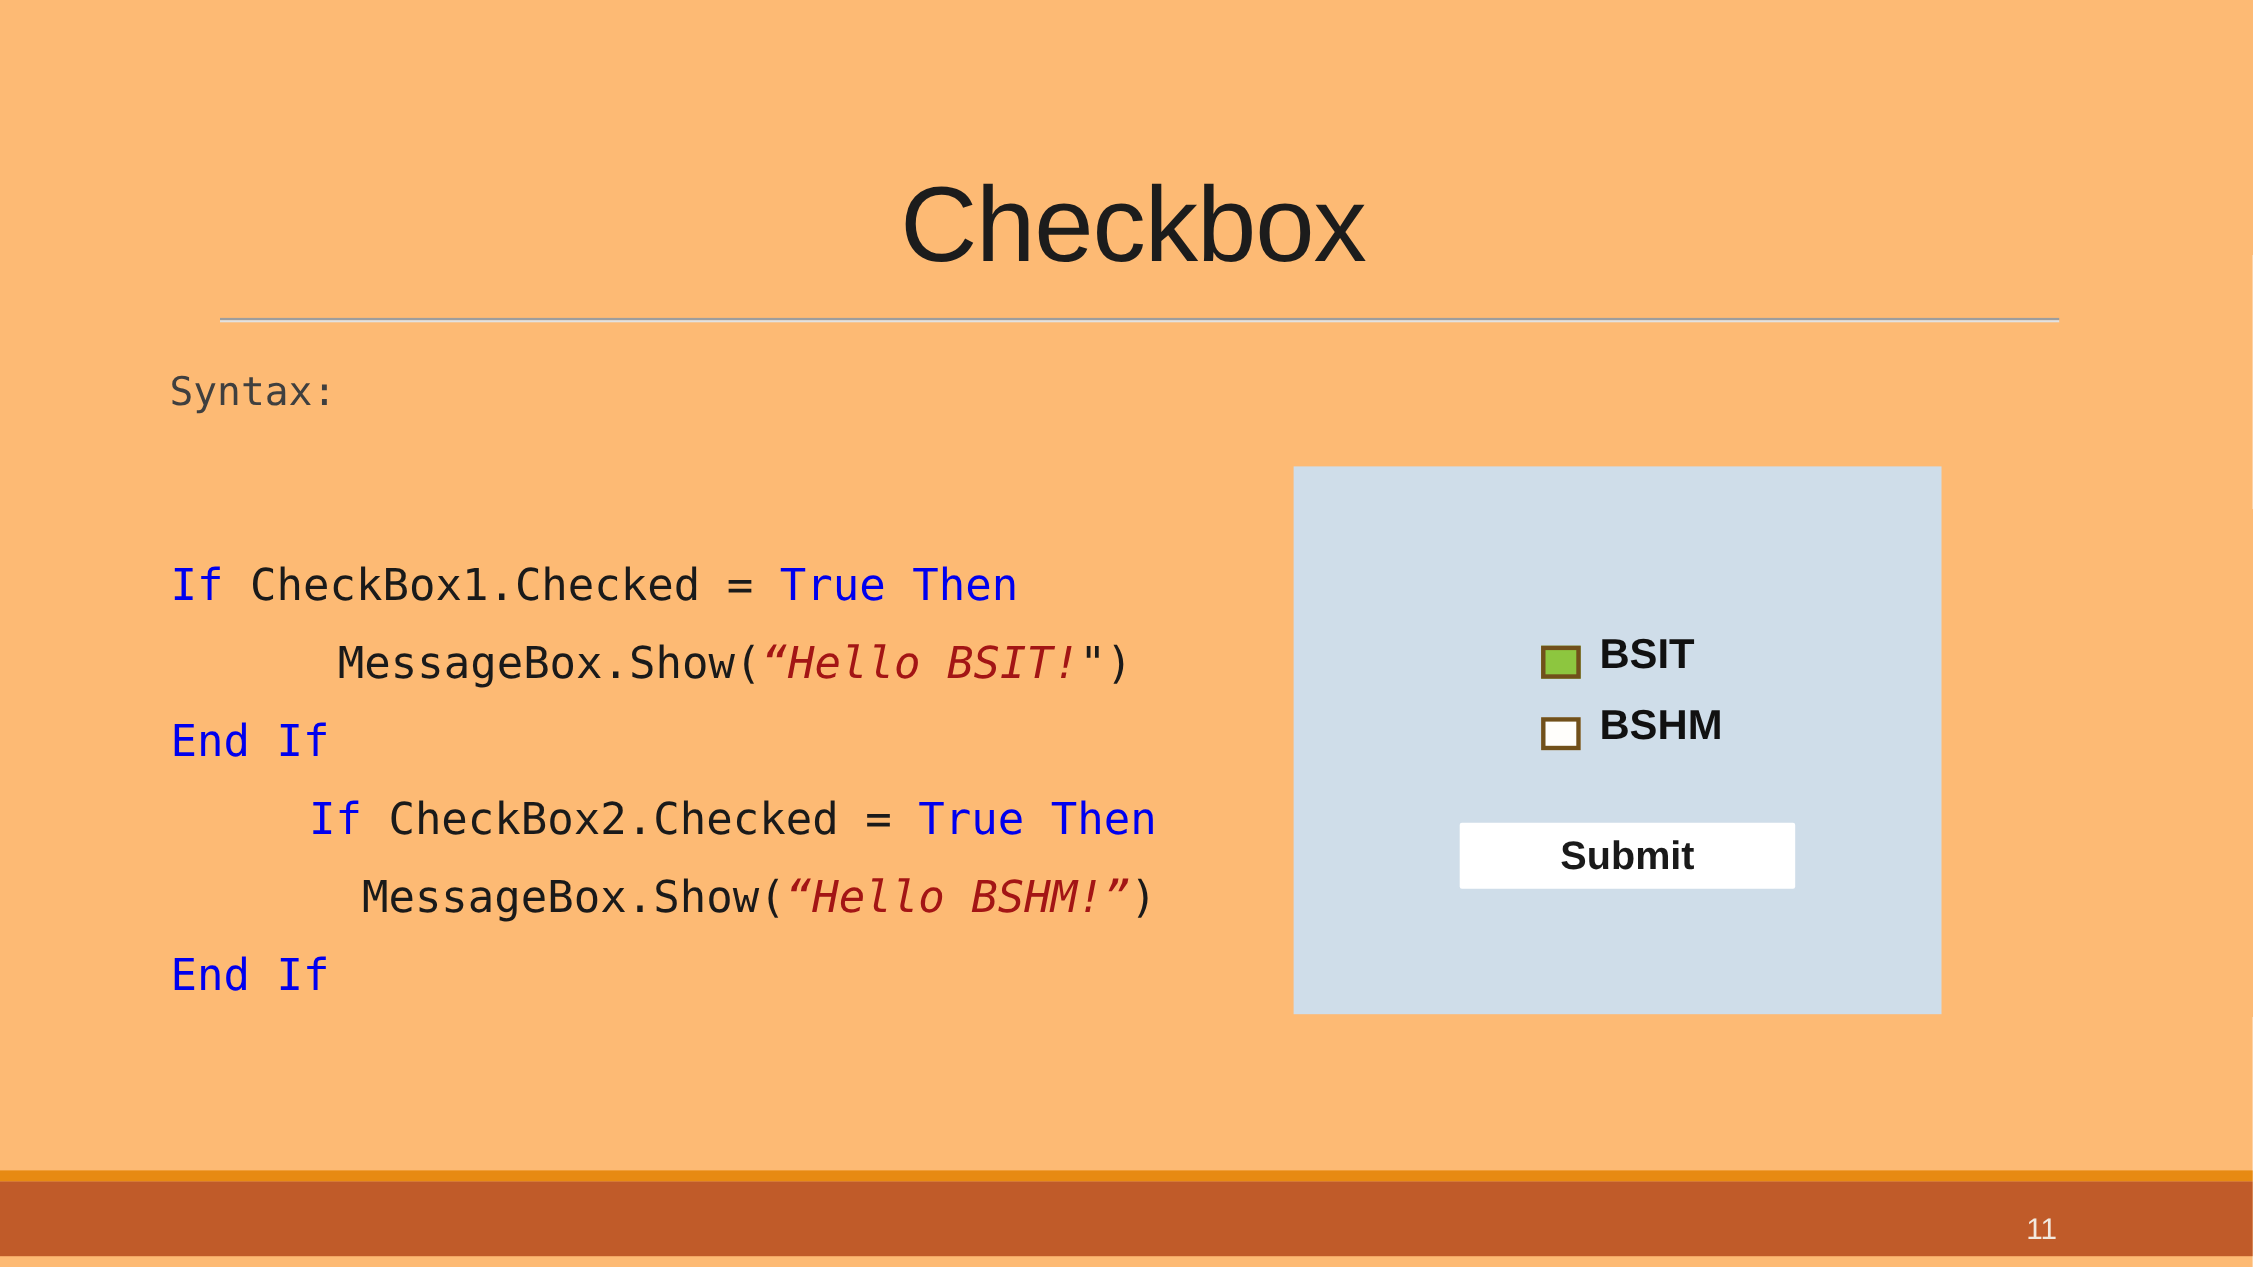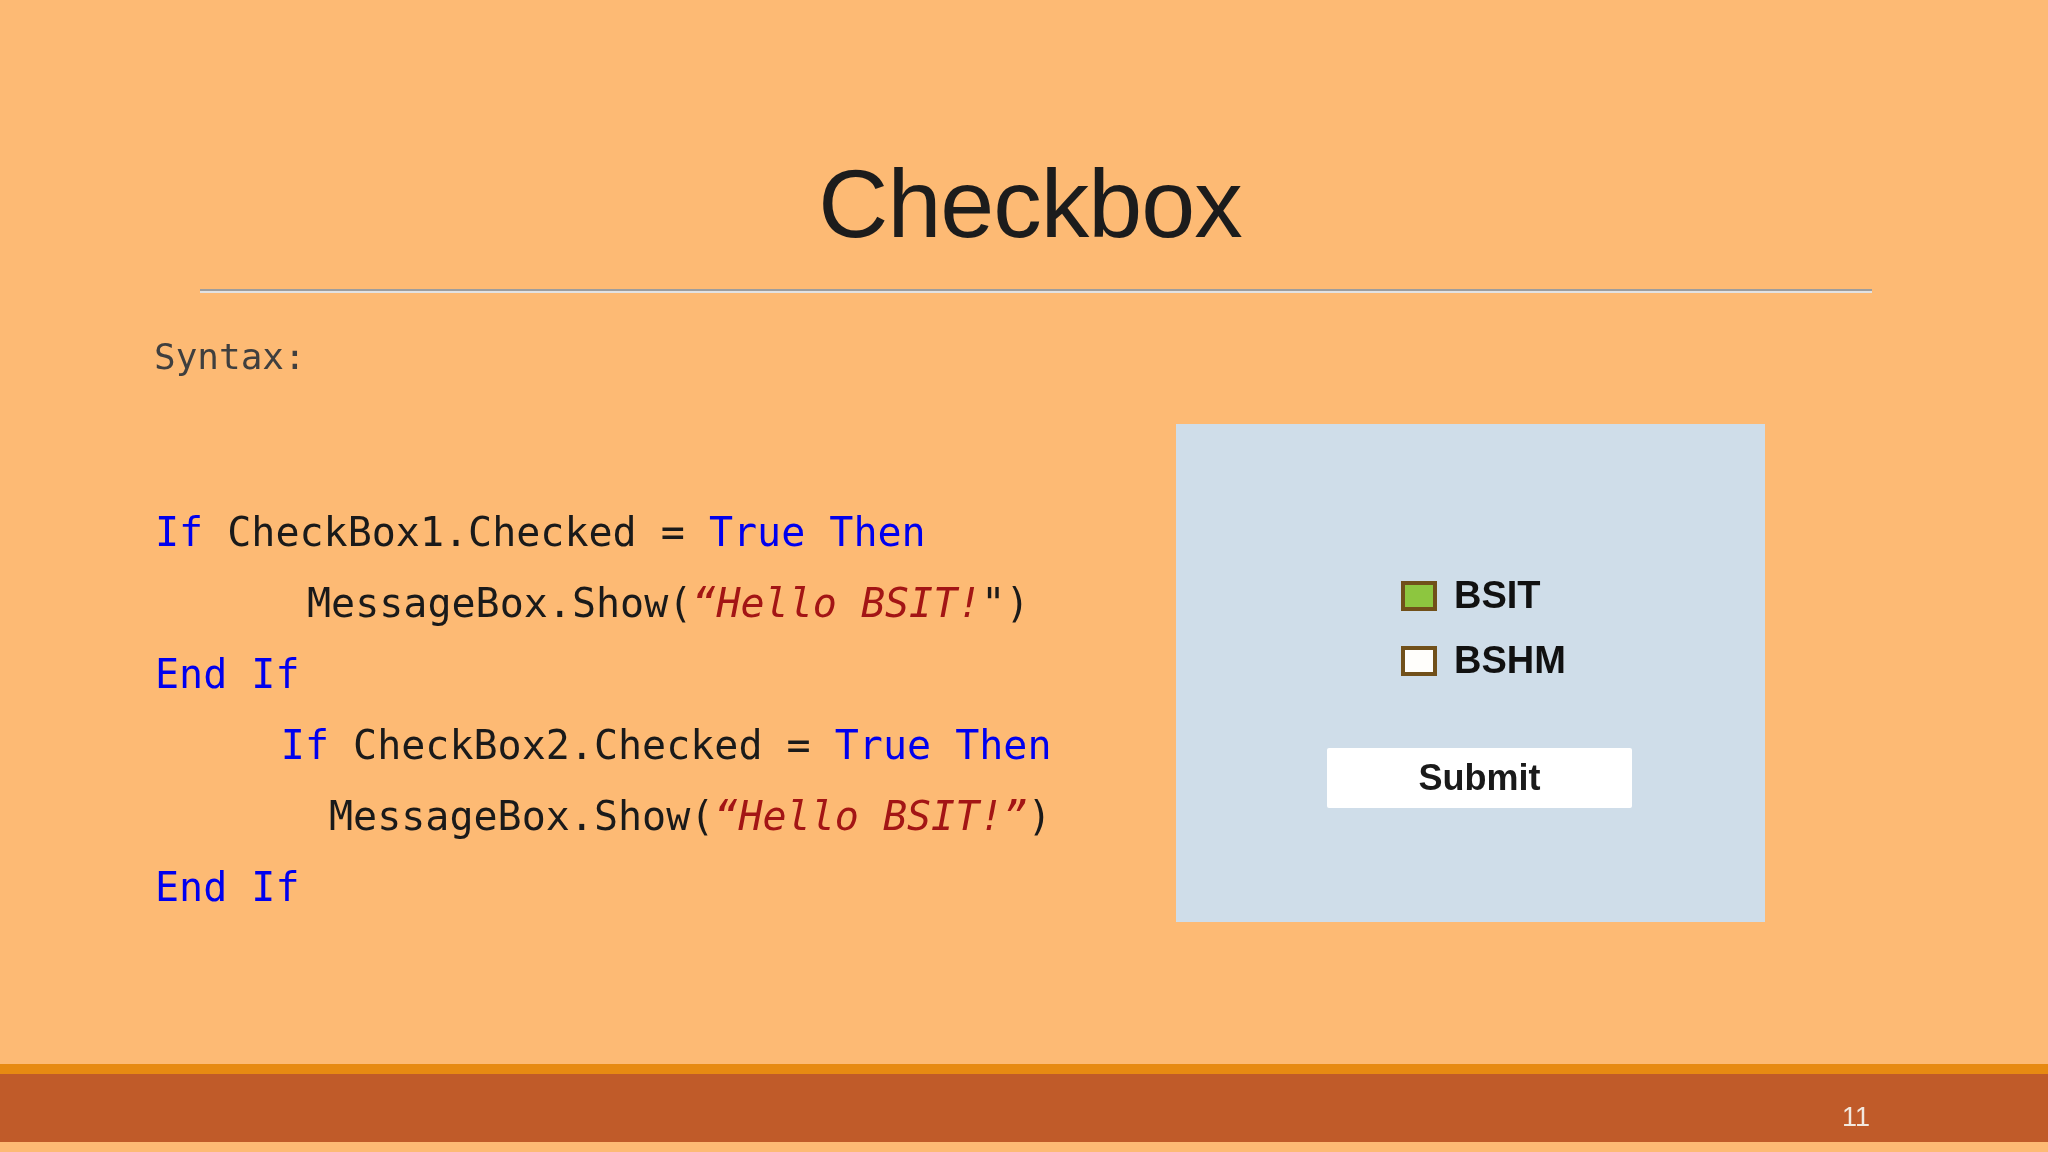--- a/index.html
+++ b/index.html
@@ -25,21 +25,21 @@
 
   .code-block{position:absolute;left:155px;top:506px;
     font-family:"DejaVu Sans Mono",monospace;font-size:40px;color:var(--plain);}
   .code-line{height:71px;line-height:52px;white-space:pre;}
   .seg-keyword{color:var(--keyword);}
   .seg-plain{color:var(--plain);}
   .seg-string{color:var(--string);font-style:italic;}
 
   .demo-panel{position:absolute;left:1176px;top:424px;width:589px;height:498px;
     background:var(--panel_bg);}
-  .cb-row{position:absolute;left:193px;display:flex;align-items:center;padding-left:32px;}
+  .cb-row{position:absolute;left:193px;display:flex;align-items:flex-end;padding-left:32px;}
   .cb-row.row-0{top:150px;}
   .cb-row.row-1{top:215px;}
   .cb-box{display:inline-block;width:36px;height:30px;border:4px solid var(--checkbox_border);
     background:var(--checkbox_unchecked_fill);}
   .cb-box.checked{background:var(--checkbox_checked_fill);}
   .cb-label{margin-left:17px;font-size:38px;font-weight:bold;color:var(--label_text);
     letter-spacing:0px;}
   .submit-button{position:absolute;left:151px;top:324px;width:305px;height:60px;
     background:var(--button_bg);border:none;border-radius:2px;
     font-family:"Liberation Sans",sans-serif;font-size:36px;font-weight:bold;
@@ -60,21 +60,21 @@
   <h1 class="slide-title">Checkbox</h1>
   <div class="title-rule"></div>
 
   <div class="syntax-label">Syntax:</div>
 
   <div class="code-block">
       <div class="code-line" style="padding-left: 0px;"><span class="seg-keyword">If</span><span class="seg-plain"> CheckBox1.Checked = </span><span class="seg-keyword">True Then</span></div>
       <div class="code-line" style="padding-left: 152px;"><span class="seg-plain">MessageBox.Show(</span><span class="seg-string">“Hello BSIT!</span><span class="seg-plain">")</span></div>
       <div class="code-line" style="padding-left: 0px;"><span class="seg-keyword">End If</span></div>
       <div class="code-line" style="padding-left: 0px; text-align: right;"><span class="seg-keyword">If</span><span class="seg-plain"> CheckBox2.Checked = </span><span class="seg-keyword">True Then</span></div>
-      <div class="code-line" style="padding-left: 174px;"><span class="seg-plain">MessageBox.Show(</span><span class="seg-string">“Hello BSIT!”</span><span class="seg-plain">)</span></div>
+      <div class="code-line" style="padding-left: 174px;"><span class="seg-plain">MessageBox.Show(</span><span class="seg-string">“Hello BSHM!”</span><span class="seg-plain">)</span></div>
       <div class="code-line" style="padding-left: 0px;"><span class="seg-keyword">End If</span></div>
     </div>
 
   <div class="demo-panel">
     <div id="cb-rows">
         <div class="cb-row row-0">
           <span class="cb-box checked"></span>
           <span class="cb-label">BSIT</span>
         </div>
         <div class="cb-row row-1">

